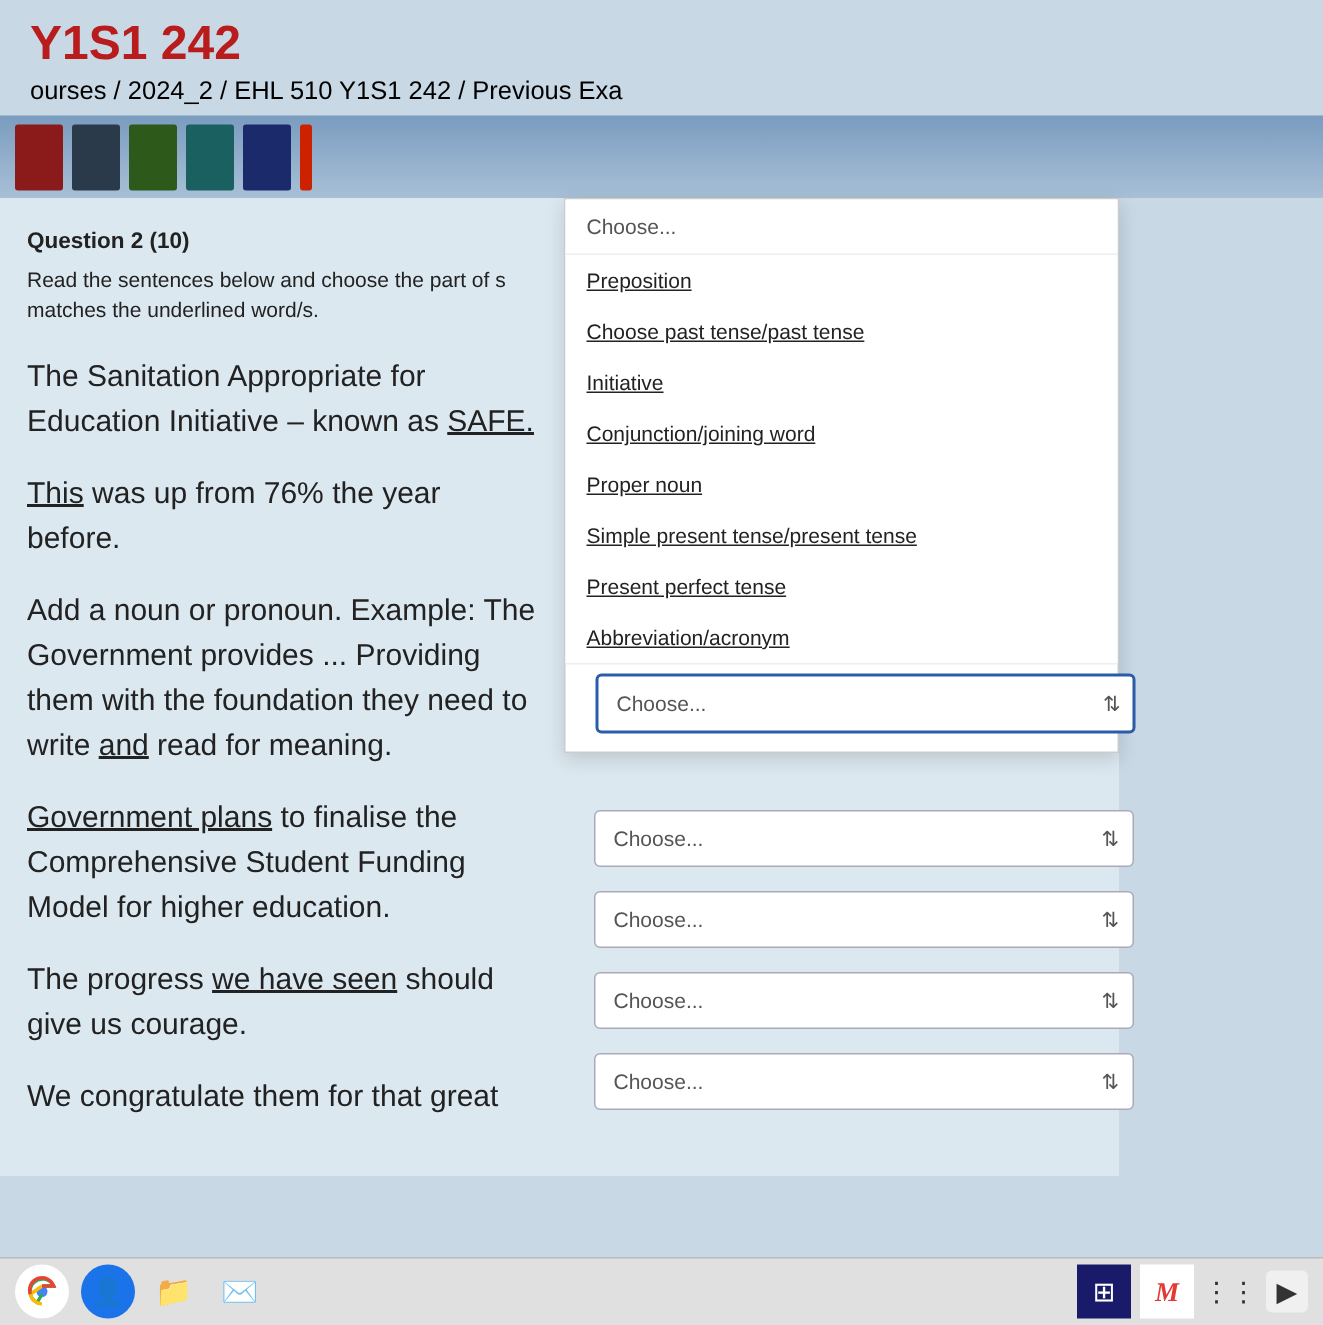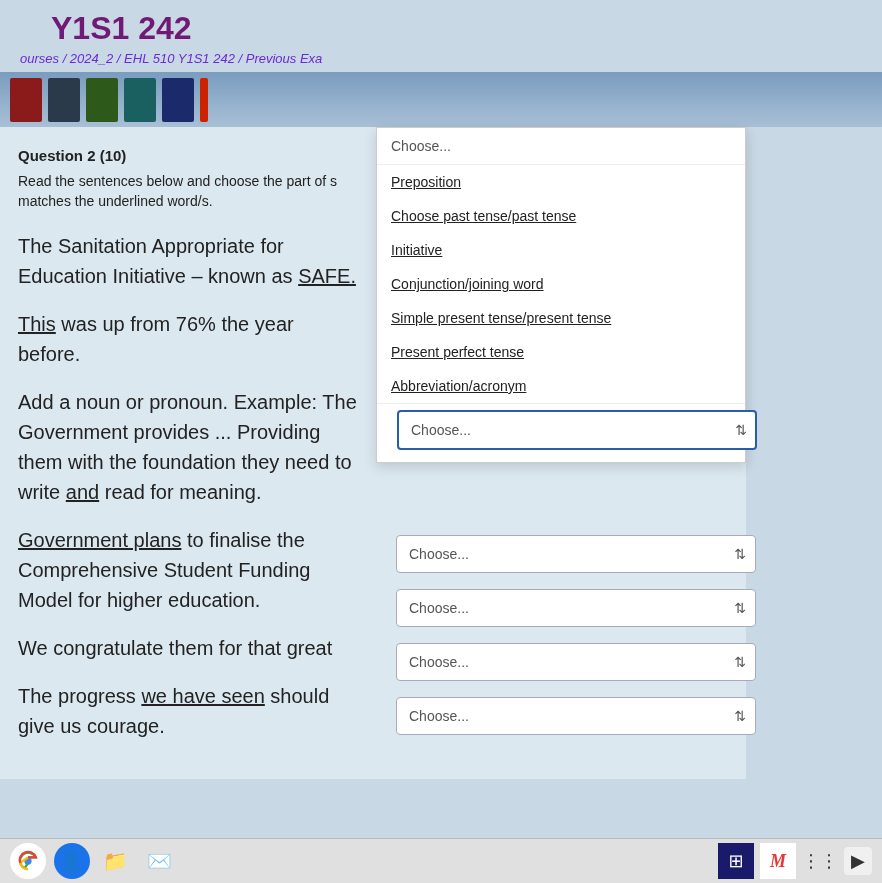--- a/index.html
+++ b/index.html
@@ -15,29 +15,27 @@
 
     
     .header {
       background: #c8d8e4;
       padding: 10px 20px 6px 20px;
     }
 
     .page-title {
       font-size: 32px;
       font-weight: bold;
-      color: #701a75;
+      color: #b91c1c;
       margin-bottom: 4px;
-      margin-left: 31px;
     }
 
     .breadcrumb {
-      font-size: 13px;
-      color: #6d28d9;
-      font-style: italic;
+      font-size: 17px;
+      color: #000000;
     }
 
     
     .banner {
       width: 100%;
       height: 55px;
       background: linear-gradient(180deg, #7a9cbf 0%, #a8c0d6 100%);
       display: flex;
       align-items: center;
       padding: 0 10px;
@@ -276,39 +274,40 @@
     </div>
 
     <div class="question-item">
       <div class="question-text">
         <u>Government plans</u> to finalise the Comprehensive Student Funding Model for higher education.
       </div>
     </div>
 
     <div class="question-item">
       <div class="question-text">
+        The progress <u>we have seen</u> should give us courage.
+      </div>
+    </div>
+
+    <div class="question-item">
+      <div class="question-text">
         We congratulate them for that great
-      </div>
-    </div>
-
-    <div class="question-item">
-      <div class="question-text">
-        The progress <u>we have seen</u> should give us courage.
       </div>
     </div>
   </div>
 
   <div class="right-panel" style="position:relative;">
 
     <div class="dropdown-overlay">
       <div class="dropdown-choose-header">Choose...</div>
       <div class="dropdown-item">Preposition</div>
       <div class="dropdown-item">Choose past tense/past tense</div>
       <div class="dropdown-item">Initiative</div>
       <div class="dropdown-item">Conjunction/joining word</div>
+      <div class="dropdown-item">Proper noun</div>
       <div class="dropdown-item">Simple present tense/present tense</div>
       <div class="dropdown-item">Present perfect tense</div>
       <div class="dropdown-item">Abbreviation/acronym</div>
 
       <div style="padding: 6px 10px; border-top: 1px solid #eee;">
         <div class="select-wrapper">
           <select class="select-box active">
             <option>Choose...</option>
             <option>Preposition</option>
             <option>Simple past tense/past tense</option>

